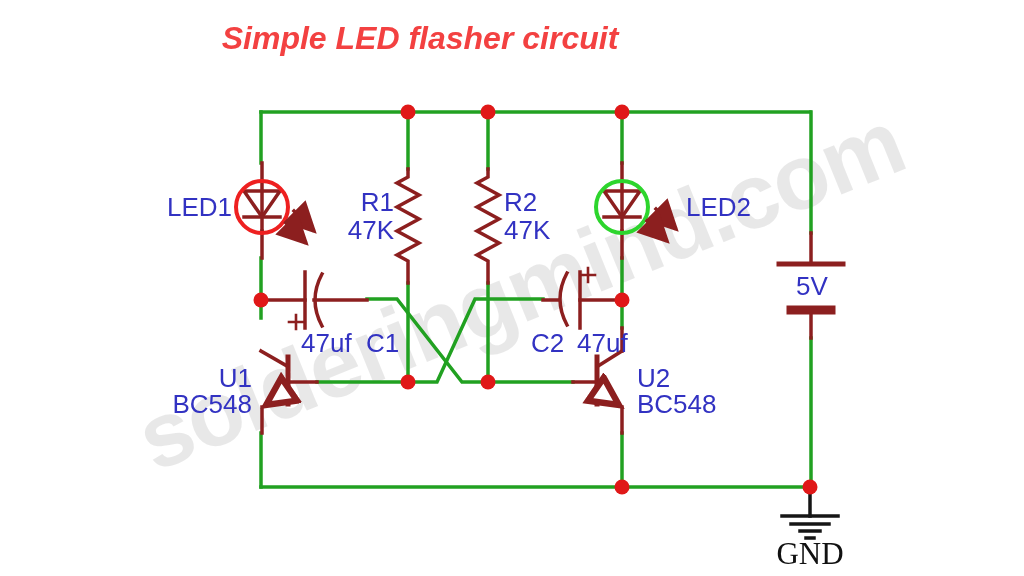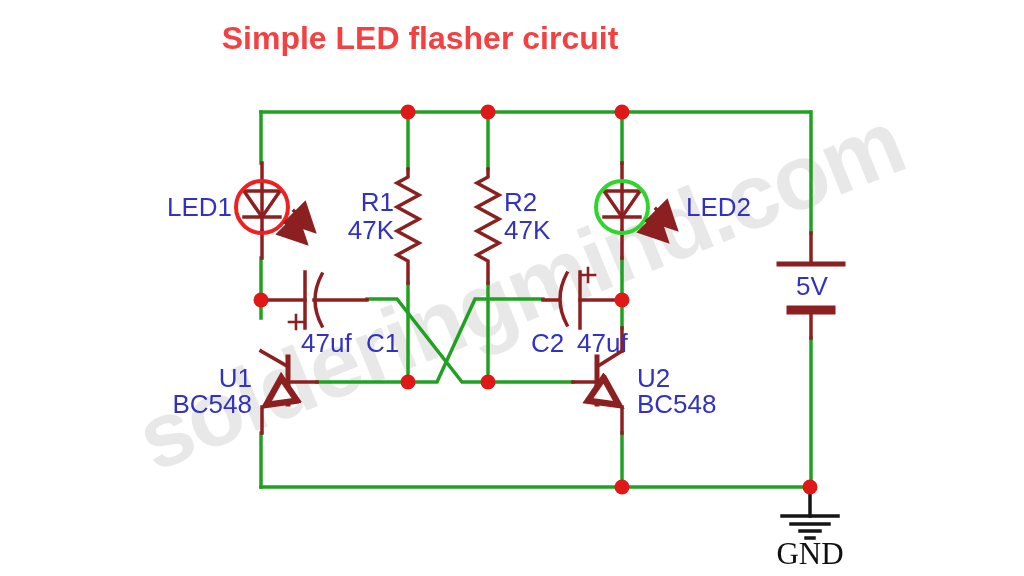--- a/index.html
+++ b/index.html
@@ -5,21 +5,21 @@
   html,body{margin:0;padding:0;background:#ffffff;width:1024px;height:576px;overflow:hidden;}
   #stage{position:relative;width:1024px;height:576px;background:#fff;font-family:"Liberation Sans",sans-serif;}
   #watermark{
     position:absolute;left:55px;top:238px;width:930px;text-align:center;
     font-size:92px;font-weight:700;letter-spacing:-2px;white-space:nowrap;
     color:rgba(0,0,0,0.09);transform:rotate(-22deg);transform-origin:center;
     z-index:1;user-select:none;pointer-events:none;
   }
   #title{
     position:absolute;left:0;top:20px;width:840px;text-align:center;
-    font-size:32px;font-weight:700;color:#f34141;z-index:3;
+    font-size:32px;font-weight:700;color:#f34141;z-index:3;font-style:italic;
   }
   #schematic{position:absolute;left:0;top:0;z-index:2;}
   .w{stroke:#21a121;stroke-width:3.5;fill:none;stroke-linecap:square;}
   .c{stroke:#8c1f1f;stroke-width:3.5;fill:none;stroke-linecap:square;}
   .cthin{stroke:#8c1f1f;stroke-width:2.6;fill:none;stroke-linecap:square;}
   .cbar{stroke:#8c1f1f;stroke-width:5;fill:none;stroke-linecap:square;}
   .dot{fill:#e01818;stroke:none;}
   .ring1{stroke:#ee2020;stroke-width:4;fill:none;}
   .ring2{stroke:#2dd52d;stroke-width:4;fill:none;}
   .gnd{stroke:#151515;stroke-width:3.5;fill:none;stroke-linecap:square;}

